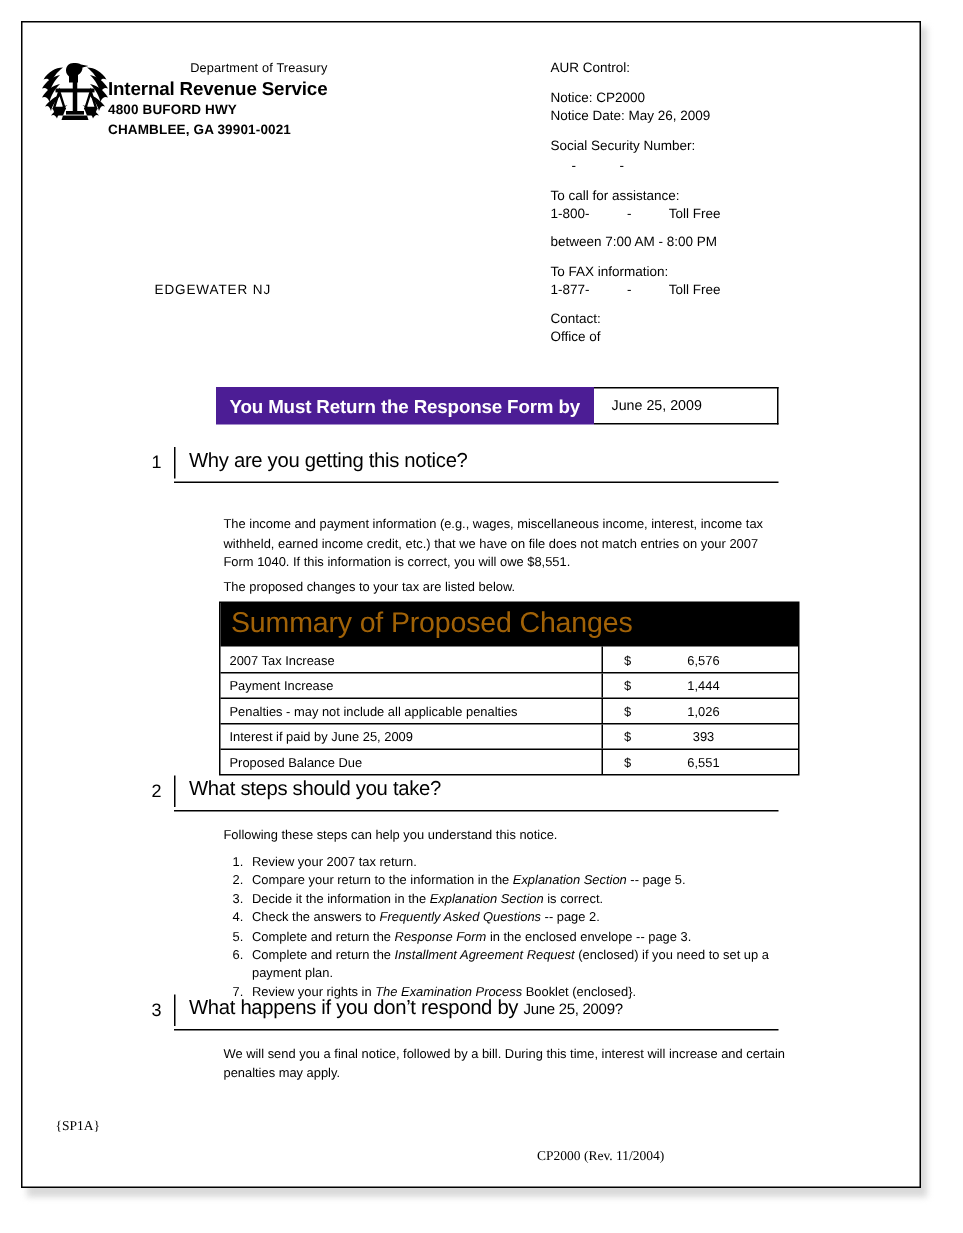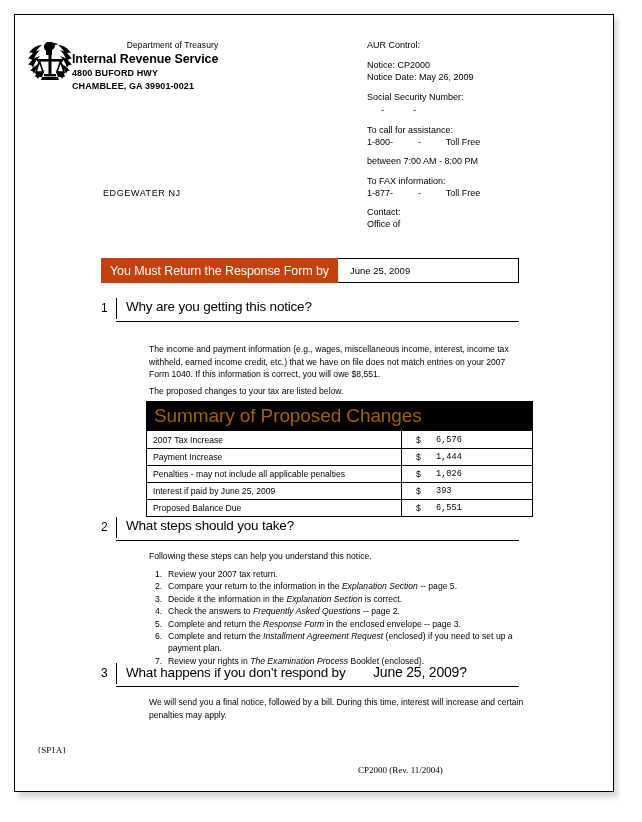--- a/index.html
+++ b/index.html
@@ -103,29 +103,30 @@
   .response-row {
     position: absolute;
     left: 86px;
     top: 243px;
     width: 418px;
     height: 25px;
     display: flex;
     align-items: stretch;
   }
   .response-banner {
-    background: #c2410c;
+    background: #4c1d95;
     color: #ffffff;
     font-size: 12.5px;
-    font-weight: normal;
+    font-weight: bold;
     display: flex;
     align-items: center;
     padding: 0 9px 0 9px;
     letter-spacing: -0.1px;
     white-space: nowrap;
+    margin-left: 43px;
   }
   .response-date {
     flex: 1;
     border: 1.2px solid #000000;
     border-left: none;
     display: flex;
     align-items: center;
     padding-left: 12px;
     font-size: 9.5px;
     box-sizing: border-box;
@@ -155,22 +156,21 @@
   }
   .sh-title {
     position: absolute;
     left: 25px;
     top: 1px;
     font-size: 13.5px;
     letter-spacing: -0.2px;
     white-space: nowrap;
   }
   .sh-title .suffix {
-    font-size: 14px;
-    margin-left: 24px;
+    font-size: 10px;
   }
   .sh-rule {
     position: absolute;
     left: 15px;
     bottom: 0;
     width: 403px;
     height: 1.4px;
     background: #000;
   }
 
@@ -222,23 +222,22 @@
     box-sizing: border-box;
     font-size: 8.6px;
   }
   .st-cur {
     padding-left: 14px;
     width: 34px;
     box-sizing: border-box;
   }
   .st-val {
     width: 66px;
-    text-align: left;
-    box-sizing: border-box;
-    font-family: Liberation Mono, monospace;
+    text-align: center;
+    box-sizing: border-box;
   }
 
   
   .steps-list {
     position: absolute;
     left: 140px;
     top: 553px;
     width: 370px;
     font-size: 8.6px;
     line-height: 12.4px;

